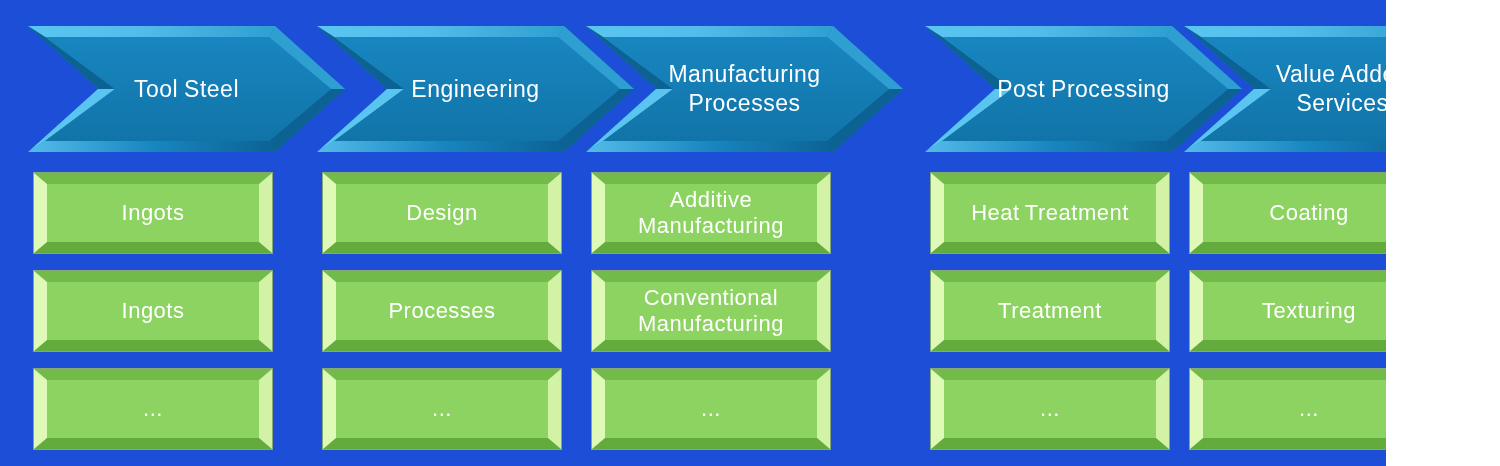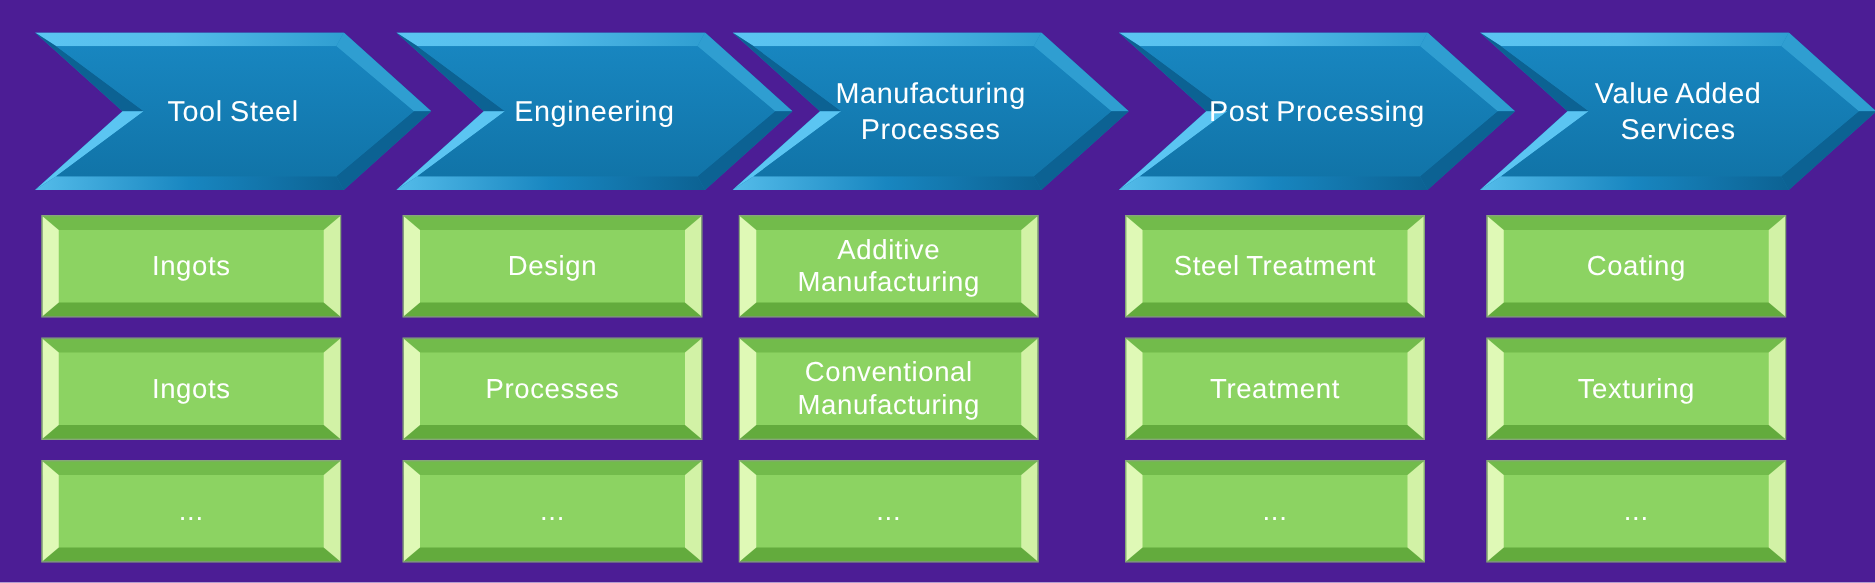--- a/index.html
+++ b/index.html
@@ -1,17 +1,17 @@
 <!DOCTYPE html>
 <html style="--chevron-base: #1886C0; --chevron-base-dark: #1174A8; --chevron-light: #54BCEA; --chevron-lighter: #5BC5F2; --chevron-mid-light: #2F9ED1; --chevron-dark: #0C6293; --box-base: #8CD362; --box-top: #72BB4B; --box-bottom: #63AB3D; --box-side: #DFF9B6; --box-side2: #D2F2A6; --box-edge: #86A877; --text: #FFFFFF;"><head>
 <meta charset="utf-8">
 <style>
   html,body{margin:0;padding:0;background:#ffffff;}
   .stage{
-    position:relative;width:1500px;height:466px;background:#4c1d95;
+    position:relative;width:1386px;height:466px;background:#1d4ed8;
     font-family:"Liberation Sans","DejaVu Sans",sans-serif;overflow:hidden;
   }
   .col{position:absolute;top:0;width:317px;height:466px;}
   .chevron{position:absolute;left:0;top:26px;width:317px;height:126px;}
   .chevron svg{position:absolute;left:0;top:0;display:block;}
   .chev-label{
     position:absolute;left:0;top:0;width:317px;height:126px;
     display:flex;align-items:center;justify-content:center;
     box-sizing:border-box;padding:0 58px;text-align:center;
     color:var(--text,#fff);font-size:23px;line-height:1.25;
@@ -135,36 +135,36 @@
         <span class="box-label">Conventional Manufacturing</span>
       </div>
     <div class="box row1">
         <span class="box-label">Additive Manufacturing</span>
       </div>
     <div class="box row3">
         <span class="box-label">...</span>
       </div>
   </div>
 
-  <div class="col" style="left:895px">
+  <div class="col" style="left:925px">
     <div class="chevron">
       <svg width="317" height="126" viewBox="0 0 317 126">
         <polygon class="f-base" points="0,0 247,0 317,63 247,126 0,126 70,63"></polygon>
         <polygon class="f-top" points="0,0 247,0 241,11 17,11"></polygon>
         <polygon class="f-midlight" points="247,0 317,63 303,63 241,11"></polygon>
         <polygon class="f-dark" points="317,63 247,126 241,115 303,63"></polygon>
         <polygon class="f-bottom" points="247,126 0,126 17,115 241,115"></polygon>
         <polygon class="f-dark" points="0,0 70,63 87,63 17,11"></polygon>
         <polygon class="f-bright" points="70,63 0,126 17,115 87,63"></polygon>
         <polygon class="f-base" points="17,11 241,11 303,63 241,115 17,115 87,63"></polygon>
       </svg>
       <div class="chev-label">Post Processing</div>
     </div>
     <div class="box row1">
-        <span class="box-label">Steel Treatment</span>
+        <span class="box-label">Heat Treatment</span>
       </div>
     <div class="box row2">
         <span class="box-label">Treatment</span>
       </div>
     <div class="box row3">
         <span class="box-label">...</span>
       </div>
   </div>
 
   <div class="col" style="left:1184px">

